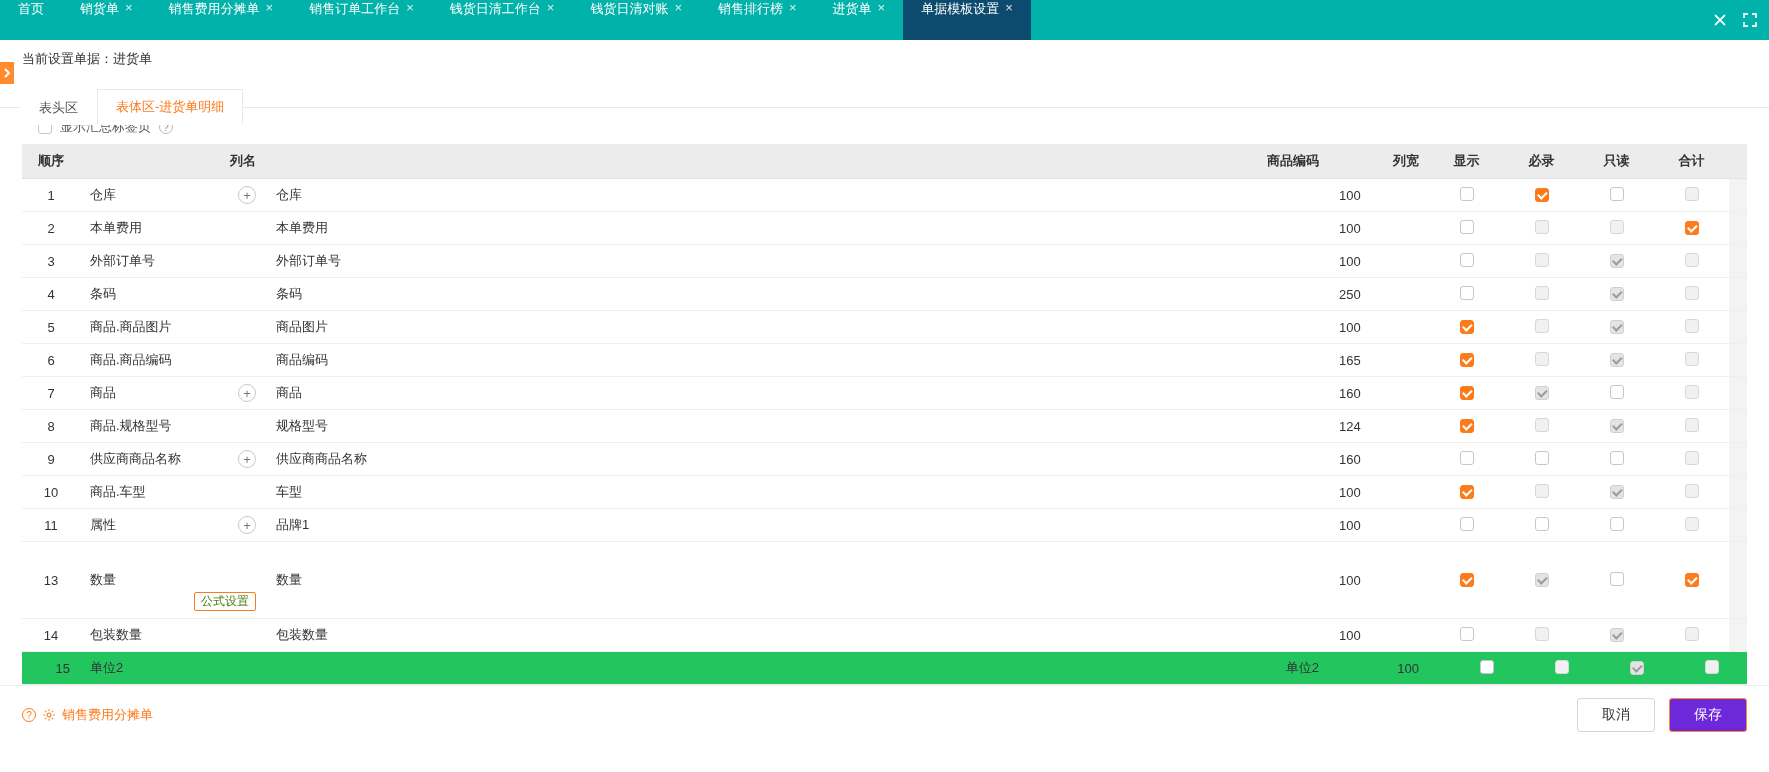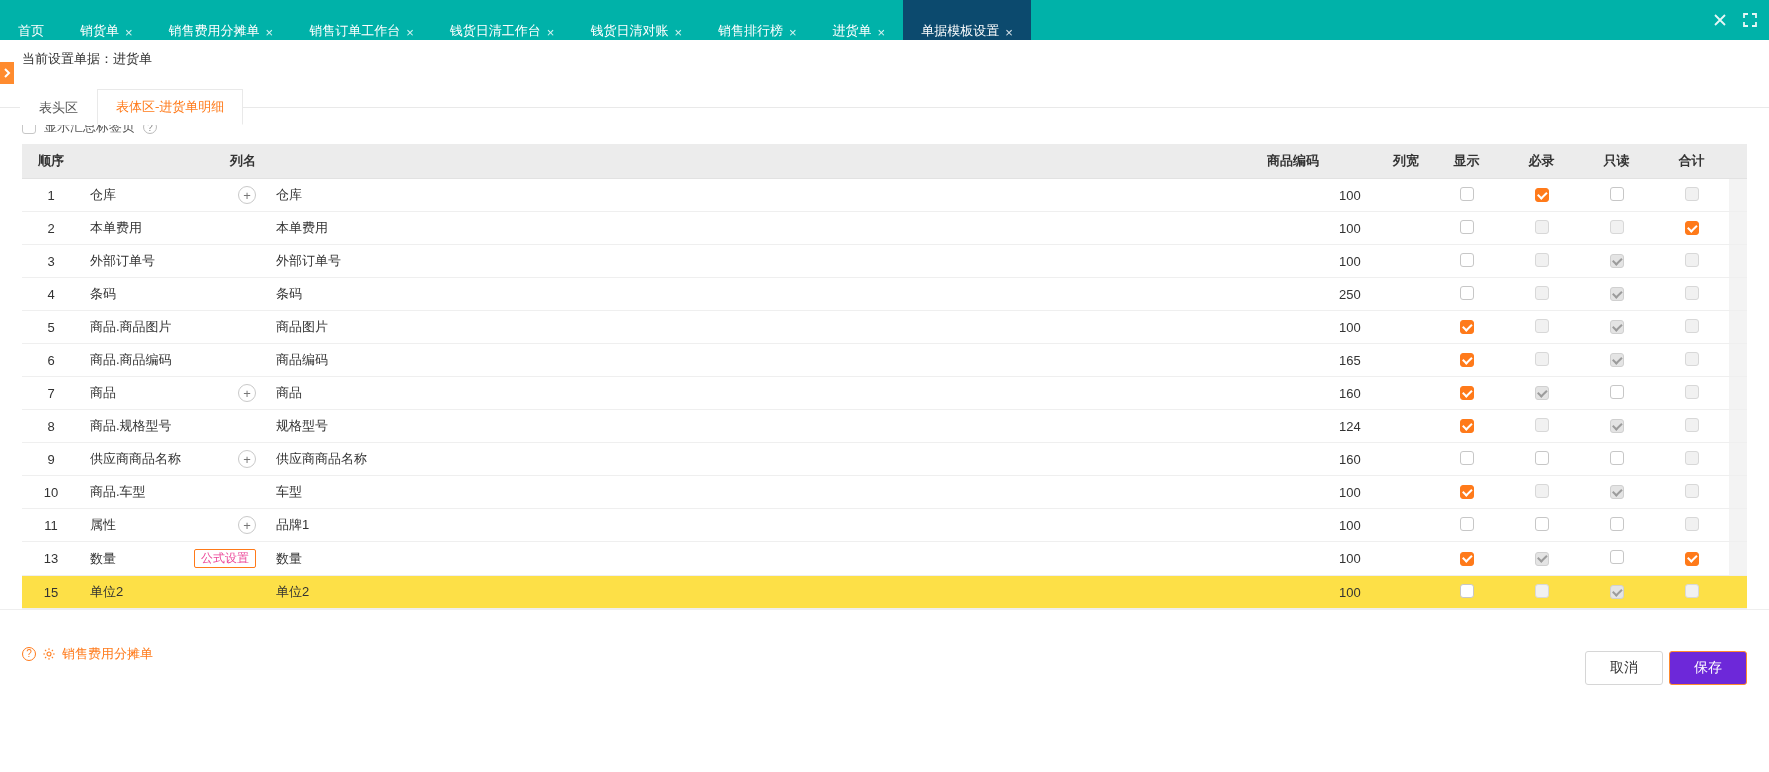--- a/index.html
+++ b/index.html
@@ -15,21 +15,21 @@
   .top-tabbar {
     height: 40px;
     background: #00b2a9;
     display: flex;
     align-items: stretch;
     color: #fff;
     position: relative;
   }
   .top-tab {
     display: flex;
-    align-items: flex-end;
+    align-items: flex-start;
     padding: 0 18px;
     cursor: pointer;
     white-space: nowrap;
     font-size: 13px;
   }
   .top-tab .close {
     margin-left: 6px;
     font-size: 13px;
     opacity: .85;
   }
@@ -84,21 +84,21 @@
     font-family:Liberation Serif, serif;
   }
   .sub-tab.active {
     color:#ff7a1a;
     border-color:#e9e9e9;
     border-bottom:1px solid #fff;
   }
 
   
   .opts-row {
-    padding: 10px 22px 8px 22px;
+    padding: 10px 22px 8px 38px;
     display:flex;
     align-items:center;
     gap:8px;
     color:#555;
   }
   .checkbox {
     width:14px; height:14px;
     border:1px solid #c7c7c7;
     border-radius:3px;
     display:inline-flex; align-items:center; justify-content:center;
@@ -135,58 +135,59 @@
   }
   .grid th.center, .grid td.center { text-align:center; }
   .grid td {
     padding:7px 10px;
     border-bottom:1px solid #efefef;
     color:#333;
     font-size:13px;
     vertical-align:middle;
     white-space:nowrap;
   }
-  .grid tbody tr.highlight td { background:#fde047; }
+  .grid tbody tr.highlight td { background:#22c55e;text-align:right; }
   .col-seq   { width:58px; text-align:center; }
   .col-name  { width:186px; }
   .col-disp  { width:auto; }
   .col-width { width:100px; }
   .col-chk   { width:75px; text-align:center; }
   .col-scroll{ width:18px; }
 
   .plus-icon {
     width:18px; height:18px; border:1px solid #c9c9c9; border-radius:50%;
     display:inline-flex; align-items:center; justify-content:center;
     color:#777; font-size:13px; line-height:1;
     cursor:pointer;
     margin-left:auto;
   }
   .colname-cell { display:flex; align-items:center; gap:6px; }
   .tag-formula {
-    border:1px solid #ff7a1a; color:#ec4899;
+    border:1px solid #ff7a1a; color:#4d7c0f;
     padding:0 6px; border-radius:2px; font-size:12px;
     cursor:pointer;
+    margin-top:43px;
   }
 
   
   .vscroll-head { background:#ececec; }
   .vscroll-cell { background:#f3f3f3; padding:0; }
 
   
   .footer {
     border-top:1px solid #eee;
     padding:12px 22px;
     display:flex;
     align-items:center;
   }
   .footer-left { display:flex; align-items:center; gap:6px; color:#ff7a1a; font-size:13px; }
   .footer-left .help-icon { border-color:#ff7a1a; color:#ff7a1a; }
   .gear-icon { width:14px; height:14px; display:inline-block; }
   .gear-icon svg { width:14px; height:14px; }
-  .footer-btns { margin-left:auto; display:flex; gap:6px;margin-top:29px; }
+  .footer-btns { margin-left:auto; display:flex; gap:14px; }
   .btn {
     min-width:78px; height:34px;
     border-radius:3px;
     display:inline-flex; align-items:center; justify-content:center;
     font-size:14px; cursor:pointer;
     padding:0 18px;
   }
   .btn-default { background:#fff; border:1px solid #d6d6d6; color:#333; }
   .btn-primary { background:#6d28d9; border:1px solid #ff8b2e; color:#fff; }
 
@@ -472,20 +473,35 @@
             </div>
           </td>
           <td>数量</td>
           <td>100</td>
           <td class="center"><span class="checkbox checked"></span></td>
           <td class="center"><span class="checkbox checked disabled"></span></td>
           <td class="center"><span class="checkbox"></span></td>
           <td class="center"><span class="checkbox checked"></span></td>
           <td class="vscroll-cell"></td>
         </tr>
+        <tr>
+          <td class="center">14</td>
+          <td>
+            <div class="colname-cell">
+              <span>包装数量</span>
+            </div>
+          </td>
+          <td>包装数量</td>
+          <td>100</td>
+          <td class="center"><span class="checkbox"></span></td>
+          <td class="center"><span class="checkbox disabled"></span></td>
+          <td class="center"><span class="checkbox checked disabled"></span></td>
+          <td class="center"><span class="checkbox disabled"></span></td>
+          <td class="vscroll-cell"></td>
+        </tr>
         <tr class="highlight">
           <td class="center">15</td>
           <td>
             <div class="colname-cell">
               <span>单位2</span>
             </div>
           </td>
           <td>单位2</td>
           <td>100</td>
           <td class="center"><span class="checkbox"></span></td>

